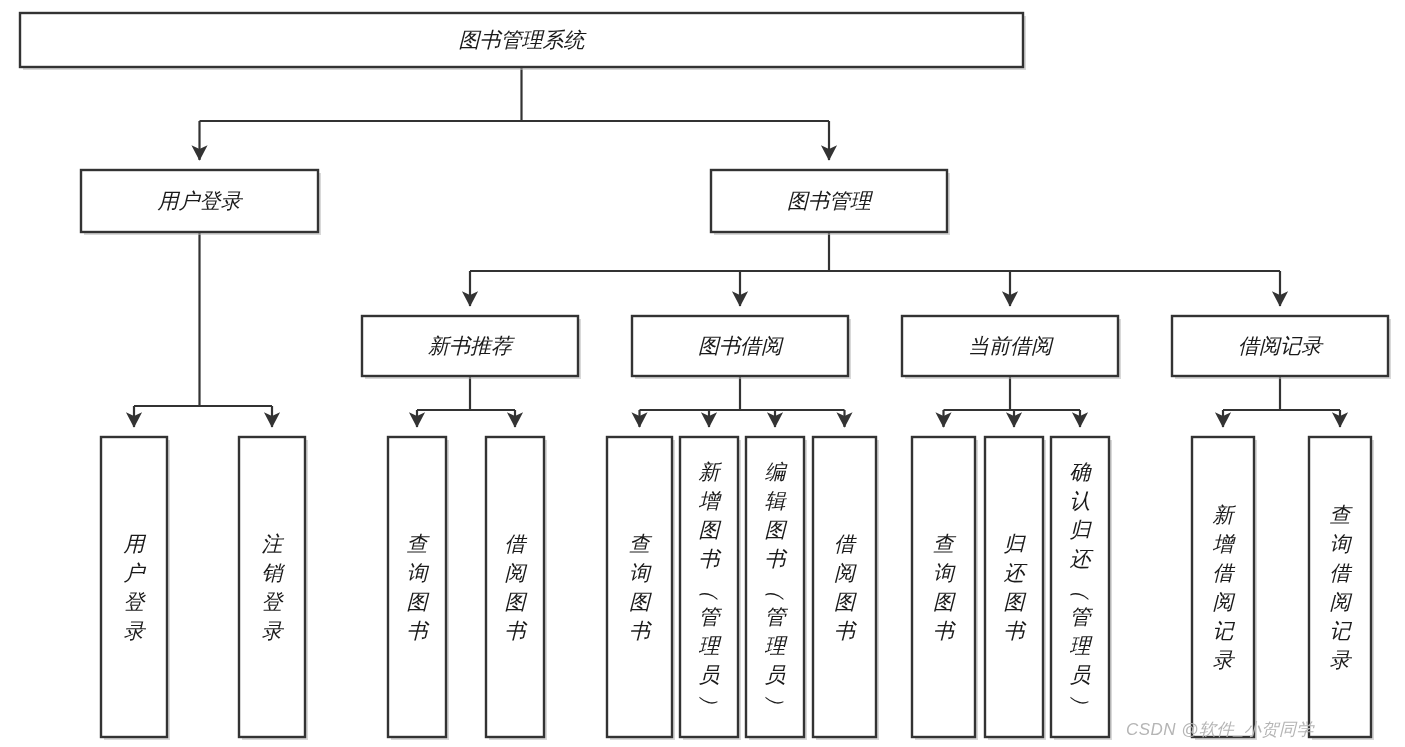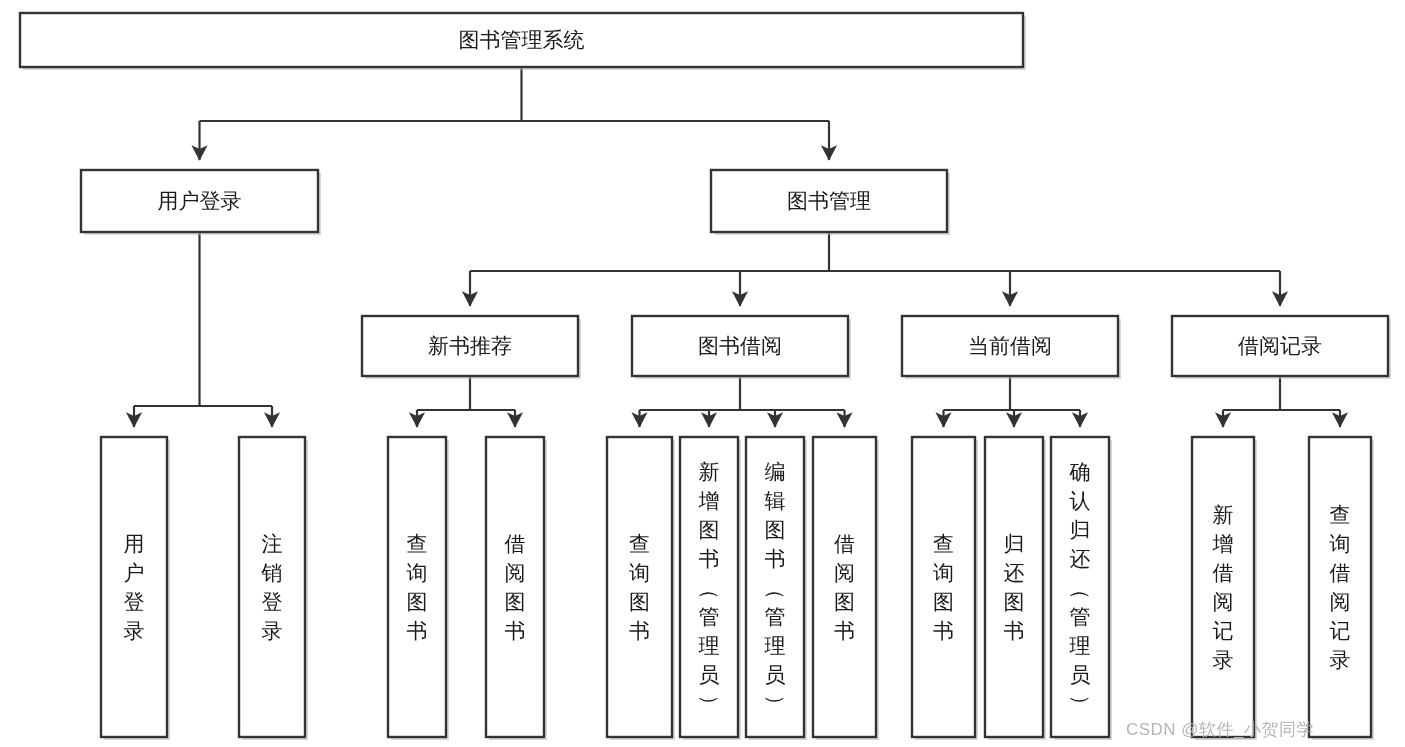--- a/index.html
+++ b/index.html
@@ -13,20 +13,21 @@
     font-family: "Liberation Sans", "DejaVu Sans", sans-serif;
     overflow: hidden;
     position: relative;
   }
   #diagram-root {
     position: absolute;
     left: 0;
     top: 0;
     width: 1328px;
     height: 747px;
+    font-style: italic;
   }
   svg.flow {
     display: block;
     width: 1405px;
     height: 747px;
   }
   .node-box {
     fill: #ffffff;
     stroke: #333333;
     stroke-width: 2.4;

